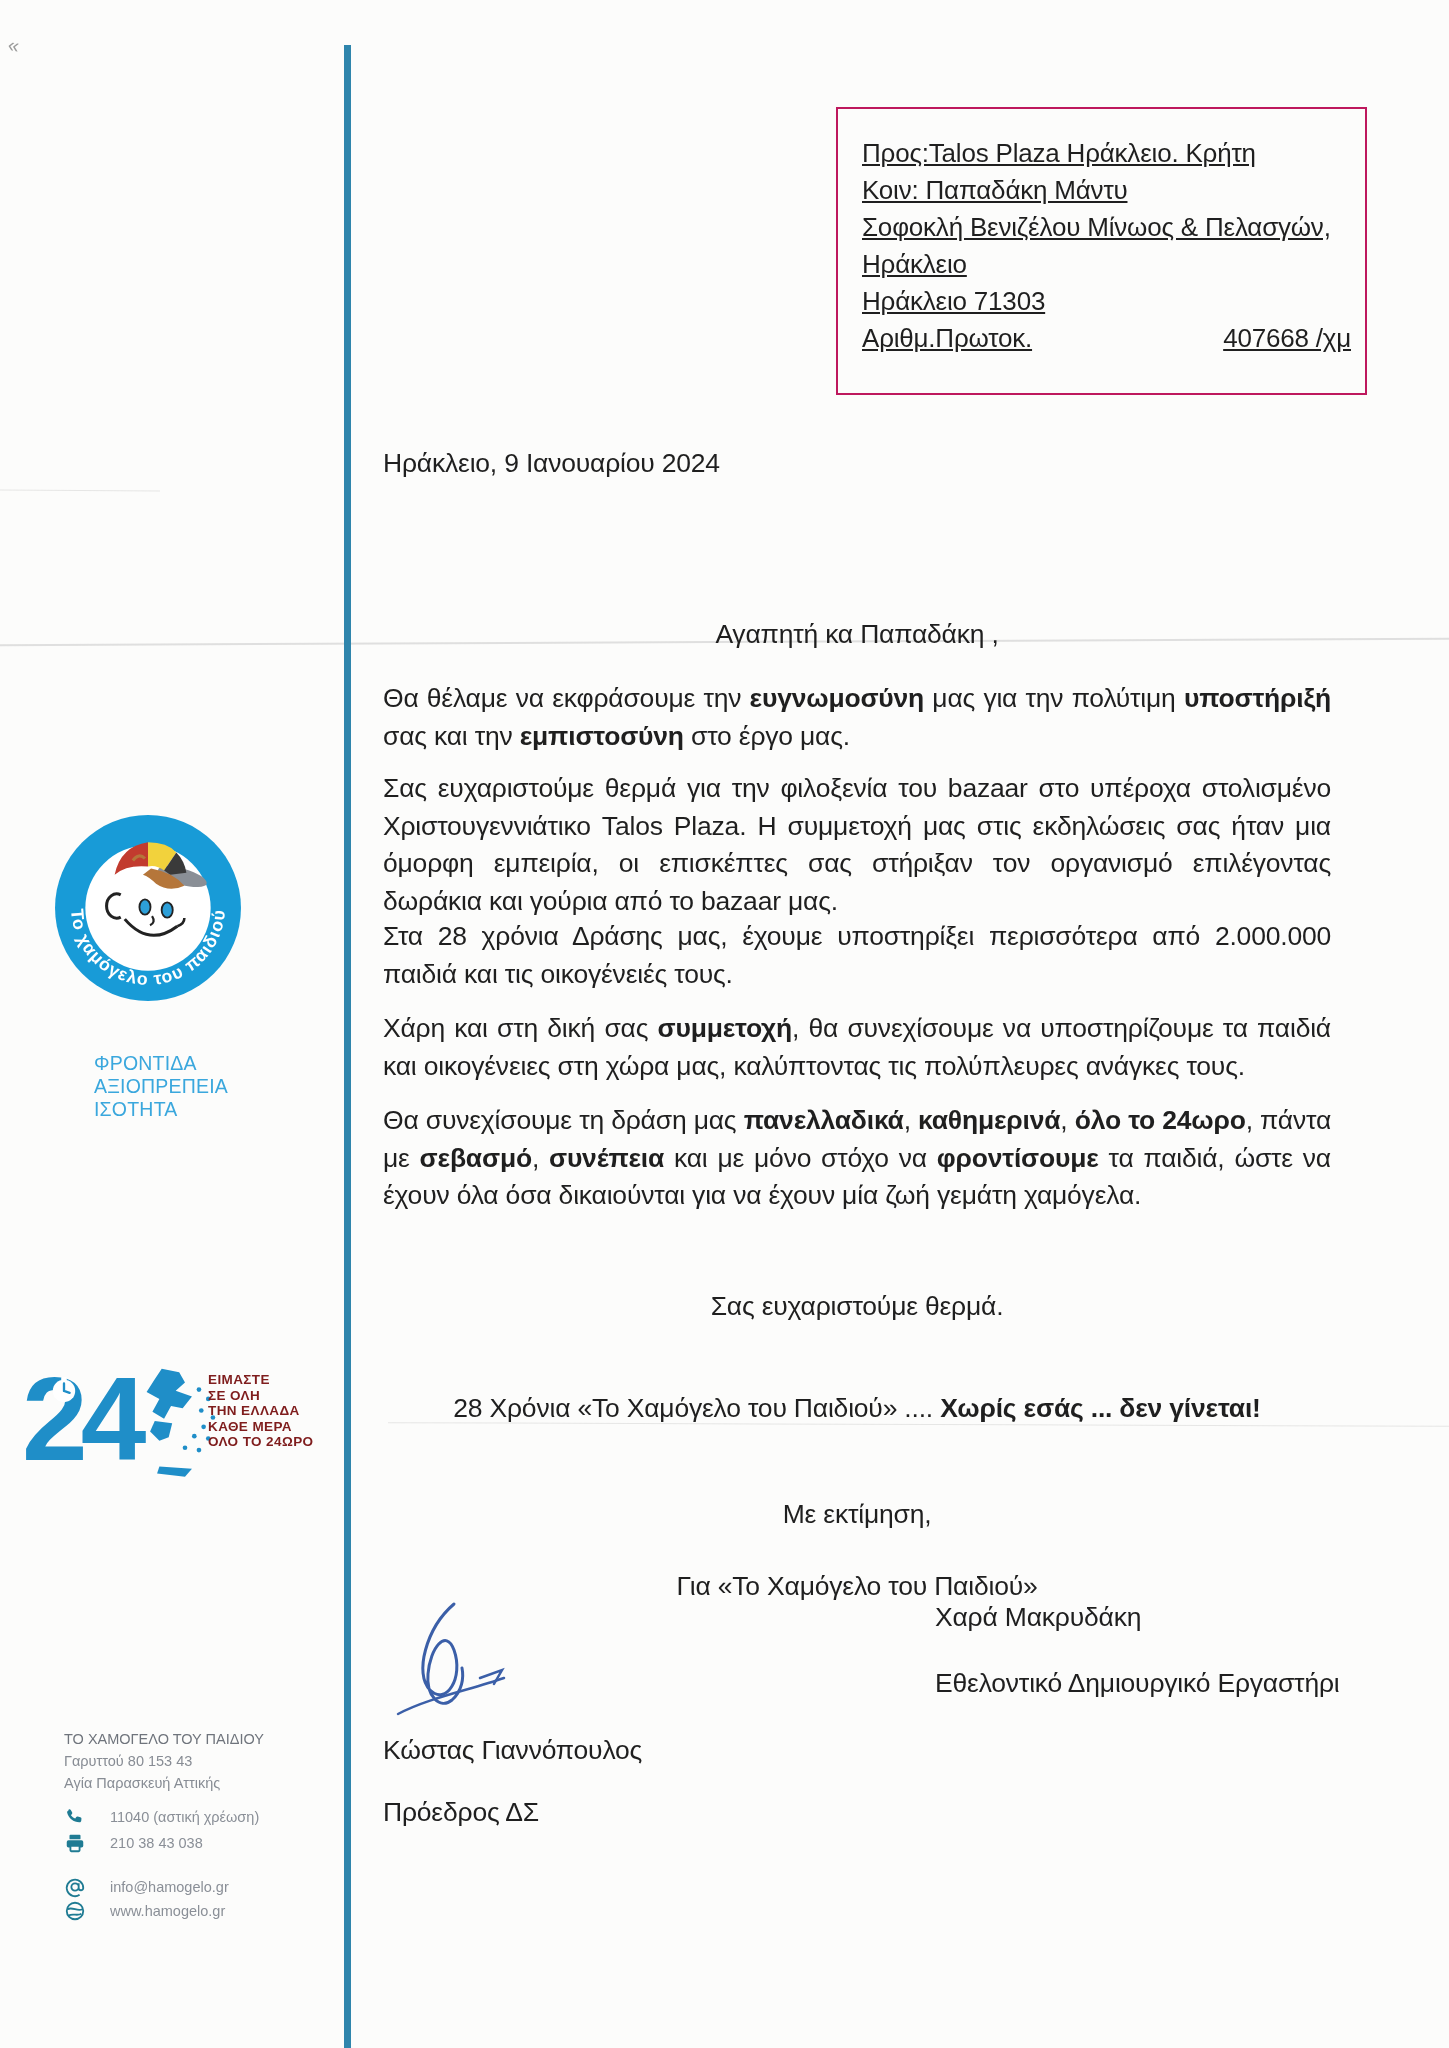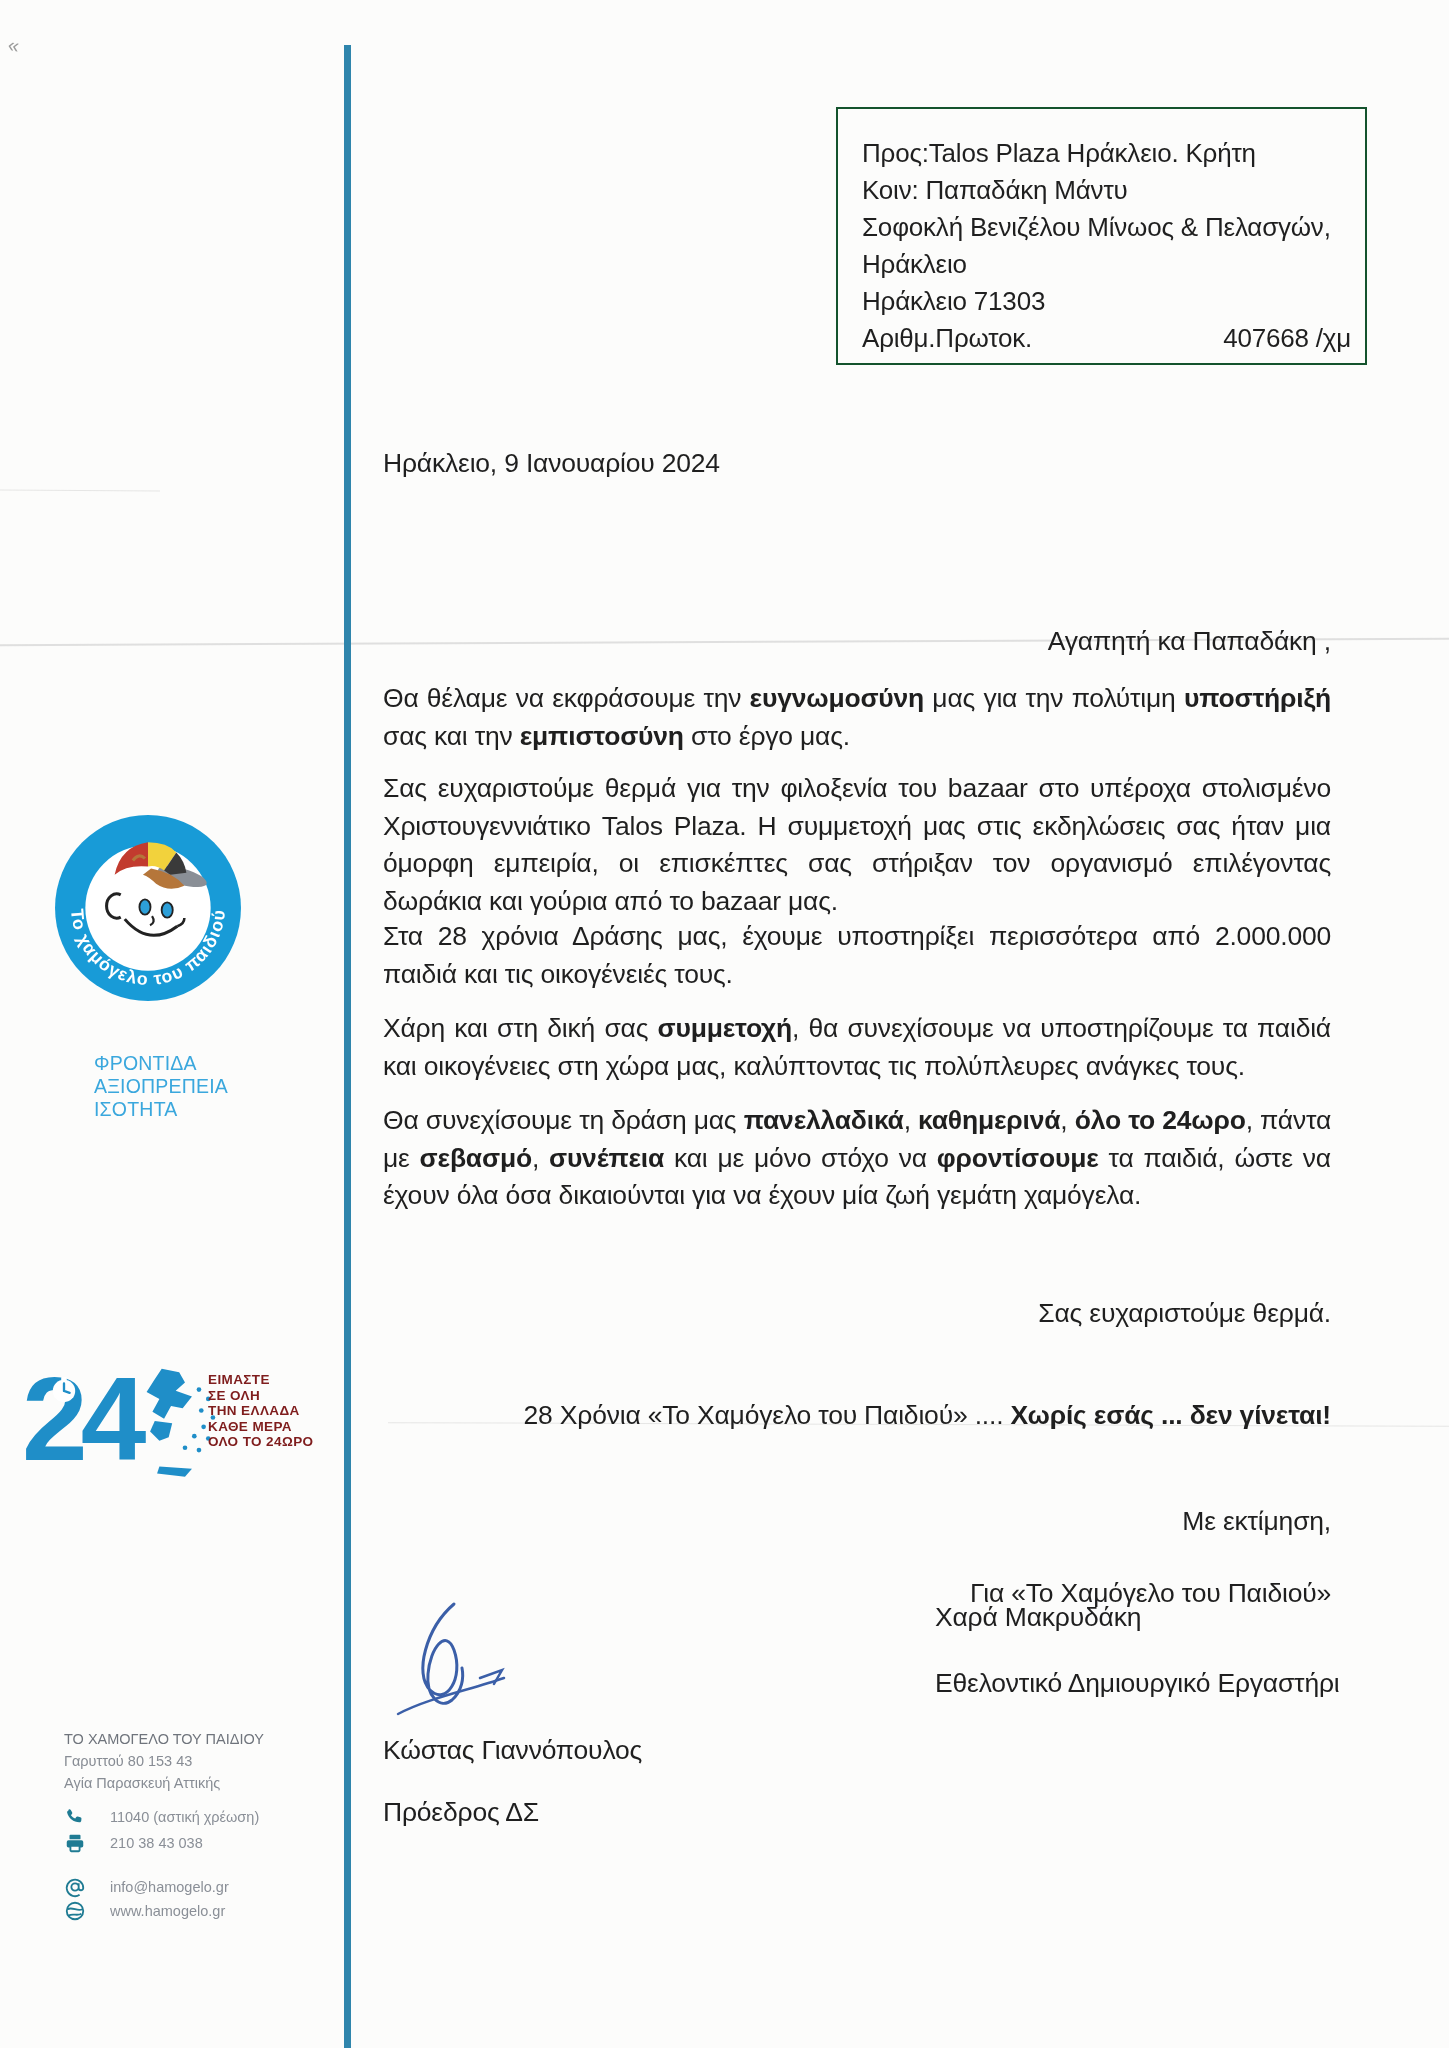--- a/index.html
+++ b/index.html
@@ -7,33 +7,33 @@
     position:relative;width:1449px;height:2048px;margin:0 auto;
     background:#fcfcfb;overflow:hidden;
     font-family:"Liberation Sans","DejaVu Sans",sans-serif;
     color:#222;
   }
   .abs{position:absolute;}
   
   .vline{left:344px;top:45px;width:7px;height:2003px;background:#2f85ac;}
   
   .recvbox{
-    left:836px;top:107px;width:531px;height:258px;
-    border:2px solid #14532d;box-sizing:border-box;
+    left:836px;top:107px;width:531px;height:288px;
+    border:2px solid #be185d;box-sizing:border-box;
     padding:26px 10px 0 24px;
-    font-size:26px;line-height:37px;color:#1f1f1f;letter-spacing:-0.2px;
+    font-size:26px;line-height:37px;color:#1f1f1f;letter-spacing:-0.2px;text-decoration:underline;
   }
   .recvbox .proto{display:flex;justify-content:space-between;gap:18px;padding-right:4px;}
   
   .dateline{left:383px;top:448px;width:948px;text-align:left;
     font-size:26.5px;color:#1f1f1f;letter-spacing:-0.2px;}
   
   .para{left:383px;width:948px;margin:0;font-size:26.5px;line-height:37.5px;
     color:#1f1f1f;letter-spacing:-0.2px;text-align:justify;}
-  .plain{text-align:right;margin-top:7px;}
+  .plain{text-align:center;}
   .b{font-weight:bold;}
   
   .sig-right{left:935px;width:420px;font-size:26.5px;color:#1f1f1f;letter-spacing:-0.2px;}
   .sig-left{left:383px;width:500px;font-size:26.5px;color:#1f1f1f;letter-spacing:-0.2px;}
   
   .crease{height:0;border-top:2px solid rgba(125,125,125,0.22);}
   .crease.light{border-top:1.5px solid rgba(135,135,135,0.18);}
   
   .values{left:94px;top:1052px;font-size:19.5px;line-height:23px;
     color:#3aa7dd;font-weight:500;letter-spacing:0.2px;}

